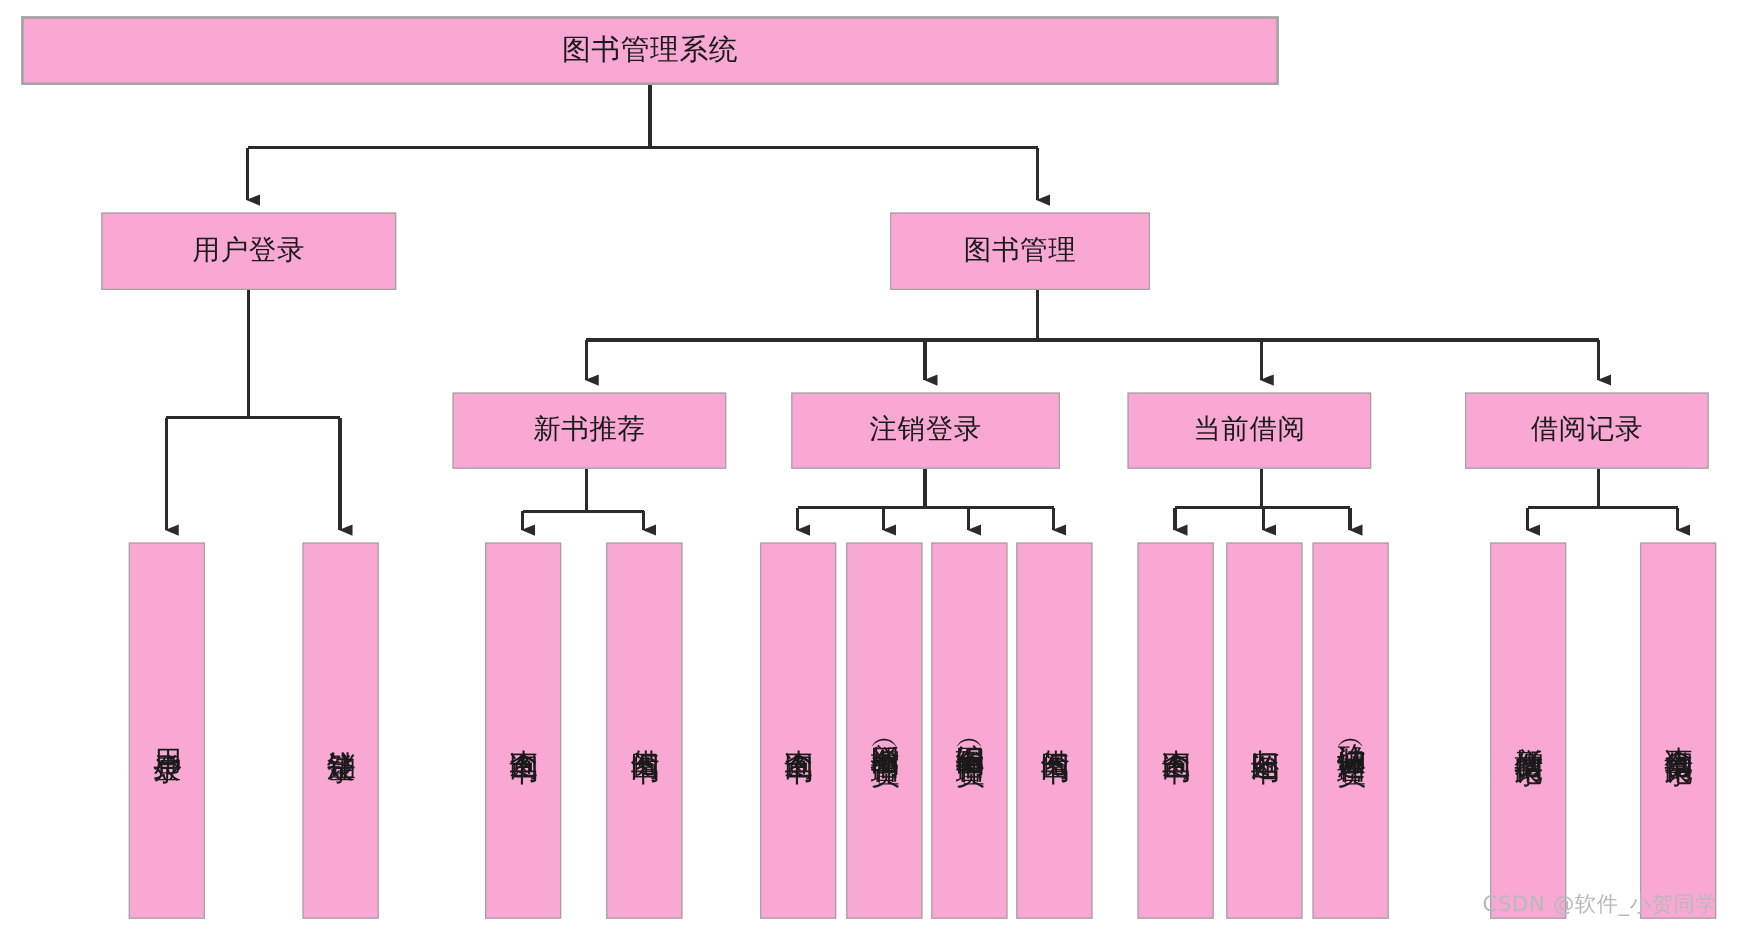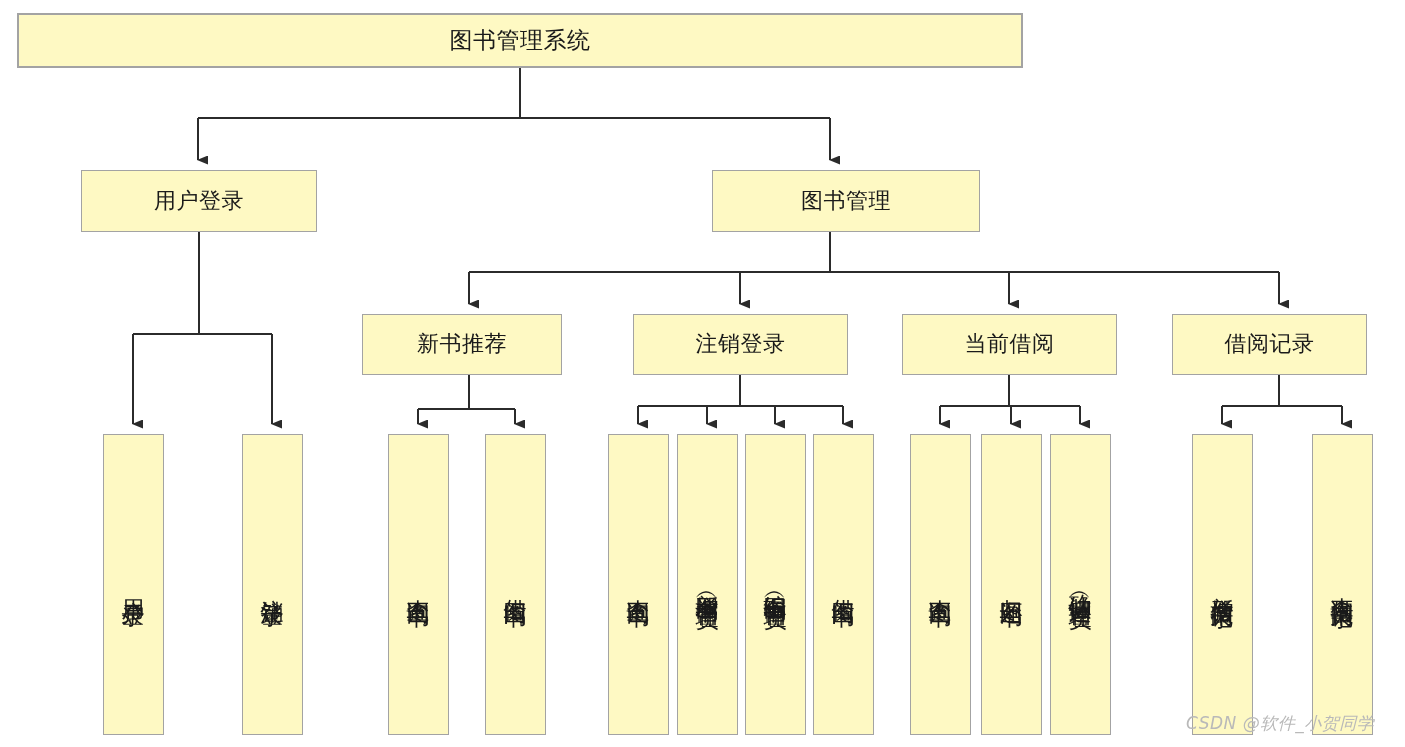--- a/index.html
+++ b/index.html
@@ -22,21 +22,21 @@
     position: absolute;
     left: 0;
     top: 0;
     width: 1405px;
     height: 747px;
   }
   .node {
     position: absolute;
     box-sizing: border-box;
     border: 1px solid #a3a3a3;
-    background: #fef9c3;
+    background: #f9a8d4;
     display: flex;
     align-items: center;
     justify-content: center;
     color: #1a1a1a;
   }
   .node.root-node { border-width: 2px; }
   .node-label {
     display: block;
     text-align: center;
     line-height: 1.28;
@@ -65,21 +65,20 @@
   }
   #watermark {
     position: absolute;
     left: 1186px;
     top: 712px;
     font-size: 17px;
     color: #b9b9b9;
     letter-spacing: 0.5px;
     white-space: nowrap;
     font-family: "DejaVu Sans", "Liberation Sans", sans-serif;
-    font-style: italic;
   }
 </style>
 </head>
 <body>
 
 <div id="diagram-root">
 
   <svg id="edges-layer" viewBox="0 0 1405 747" width="1405" height="747" xmlns="http://www.w3.org/2000/svg">
     <defs>
       <marker id="arrowhead" markerWidth="9" markerHeight="11" refX="4.5" refY="10" orient="auto" markerUnits="userSpaceOnUse">
@@ -130,31 +129,31 @@
     </g>
   </svg>
 
   <div class="node horizontal root-node" style="left: 17px; top: 13px; width: 1006px; height: 55px;">
     <span class="node-label">图书管理系统</span>
   </div>
 
   <div class="node horizontal" style="left: 81px; top: 170px; width: 236px; height: 62px;">
     <span class="node-label">用户登录</span>
   </div>
-  <div class="node horizontal" style="left: 712px; top: 170px; width: 268px; height: 62px;">
+  <div class="node horizontal" style="left: 712px; top: 170px; width: 208px; height: 62px;">
     <span class="node-label">图书管理</span>
   </div>
 
-  <div class="node horizontal" style="left: 362px; top: 314px; width: 200px; height: 61px;">
+  <div class="node horizontal" style="left: 362px; top: 314px; width: 219px; height: 61px;">
     <span class="node-label">新书推荐</span>
   </div>
   <div class="node horizontal" style="left: 633px; top: 314px; width: 215px; height: 61px;">
     <span class="node-label">注销登录</span>
   </div>
-  <div class="node horizontal" style="left: 902px; top: 314px; width: 215px; height: 61px;">
+  <div class="node horizontal" style="left: 902px; top: 314px; width: 195px; height: 61px;">
     <span class="node-label">当前借阅</span>
   </div>
   <div class="node horizontal" style="left: 1172px; top: 314px; width: 195px; height: 61px;">
     <span class="node-label">借阅记录</span>
   </div>
 
   <div class="node vertical" style="left: 103px; top: 434px; width: 61px; height: 301px;">
     <span class="node-label">用户登录</span>
   </div>
   <div class="node vertical" style="left: 242px; top: 434px; width: 61px; height: 301px;">

